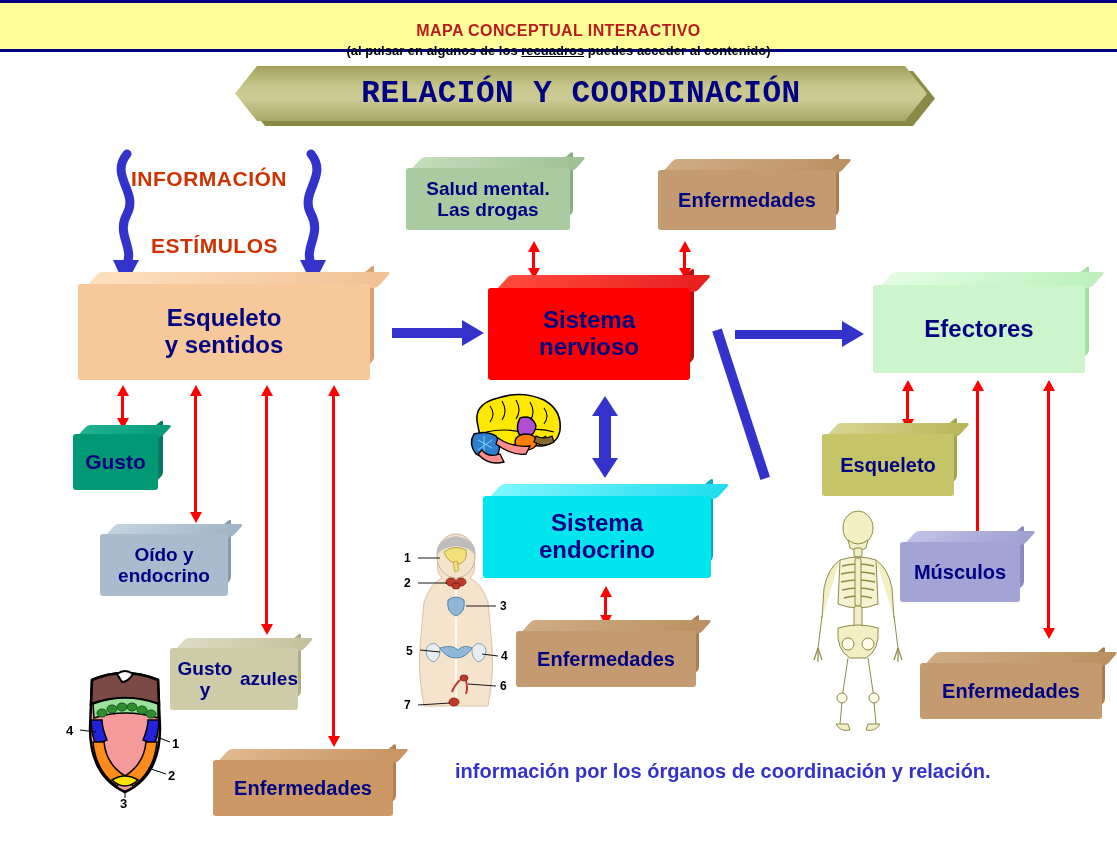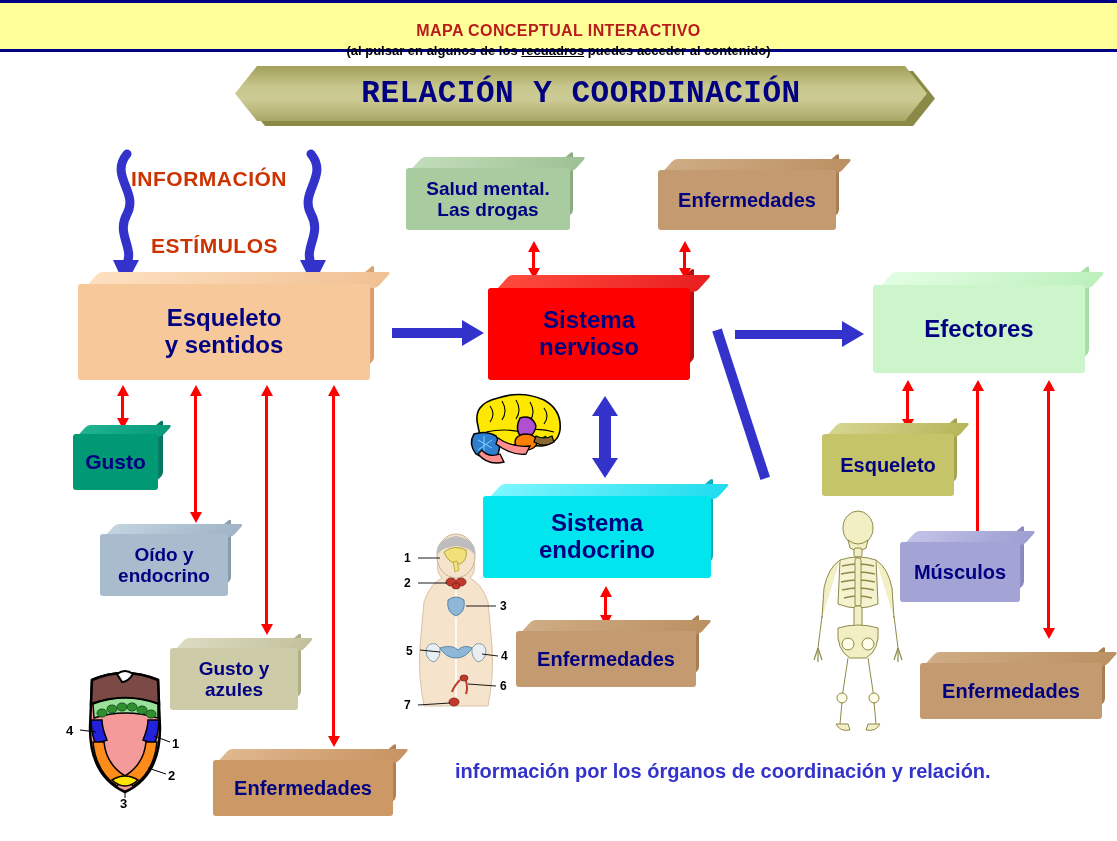--- a/index.html
+++ b/index.html
@@ -186,21 +186,21 @@
       <span>Oído y</span>
       <span>endocrino</span>
     </div>
   </div>
 
   <div class="box3d" style="left:170px; top:648px; width:128px; height:62px;">
     <div class="topface" style="left:10px; top:-10px; width:128px; height:13px;
          background:linear-gradient(to right,#dcdbc2,#c3c19c); transform:skewX(-42deg);"></div>
     <div class="sideface" style="left:117px; top:-10px; width:14px; height:62px;
          background:linear-gradient(to right,#c3c19c,#adab86); transform:skewY(-40deg);"></div>
-    <div class="face" style="background:#cdcba8; font-size:19px; flex-direction:column;">
+    <div class="face" style="background:#cdcba8; font-size:19px; flex-direction:row;">
       <span>Gusto y</span>
       <span>azules</span>
     </div>
   </div>
 
   <div class="box3d" style="left:213px; top:760px; width:180px; height:56px;">
     <div class="topface" style="left:10px; top:-11px; width:180px; height:14px;
          background:linear-gradient(to right,#e0b88e,#c79362); transform:skewX(-42deg);"></div>
     <div class="sideface" style="left:168px; top:-11px; width:15px; height:56px;
          background:linear-gradient(to right,#c79362,#b07f50); transform:skewY(-40deg);"></div>

